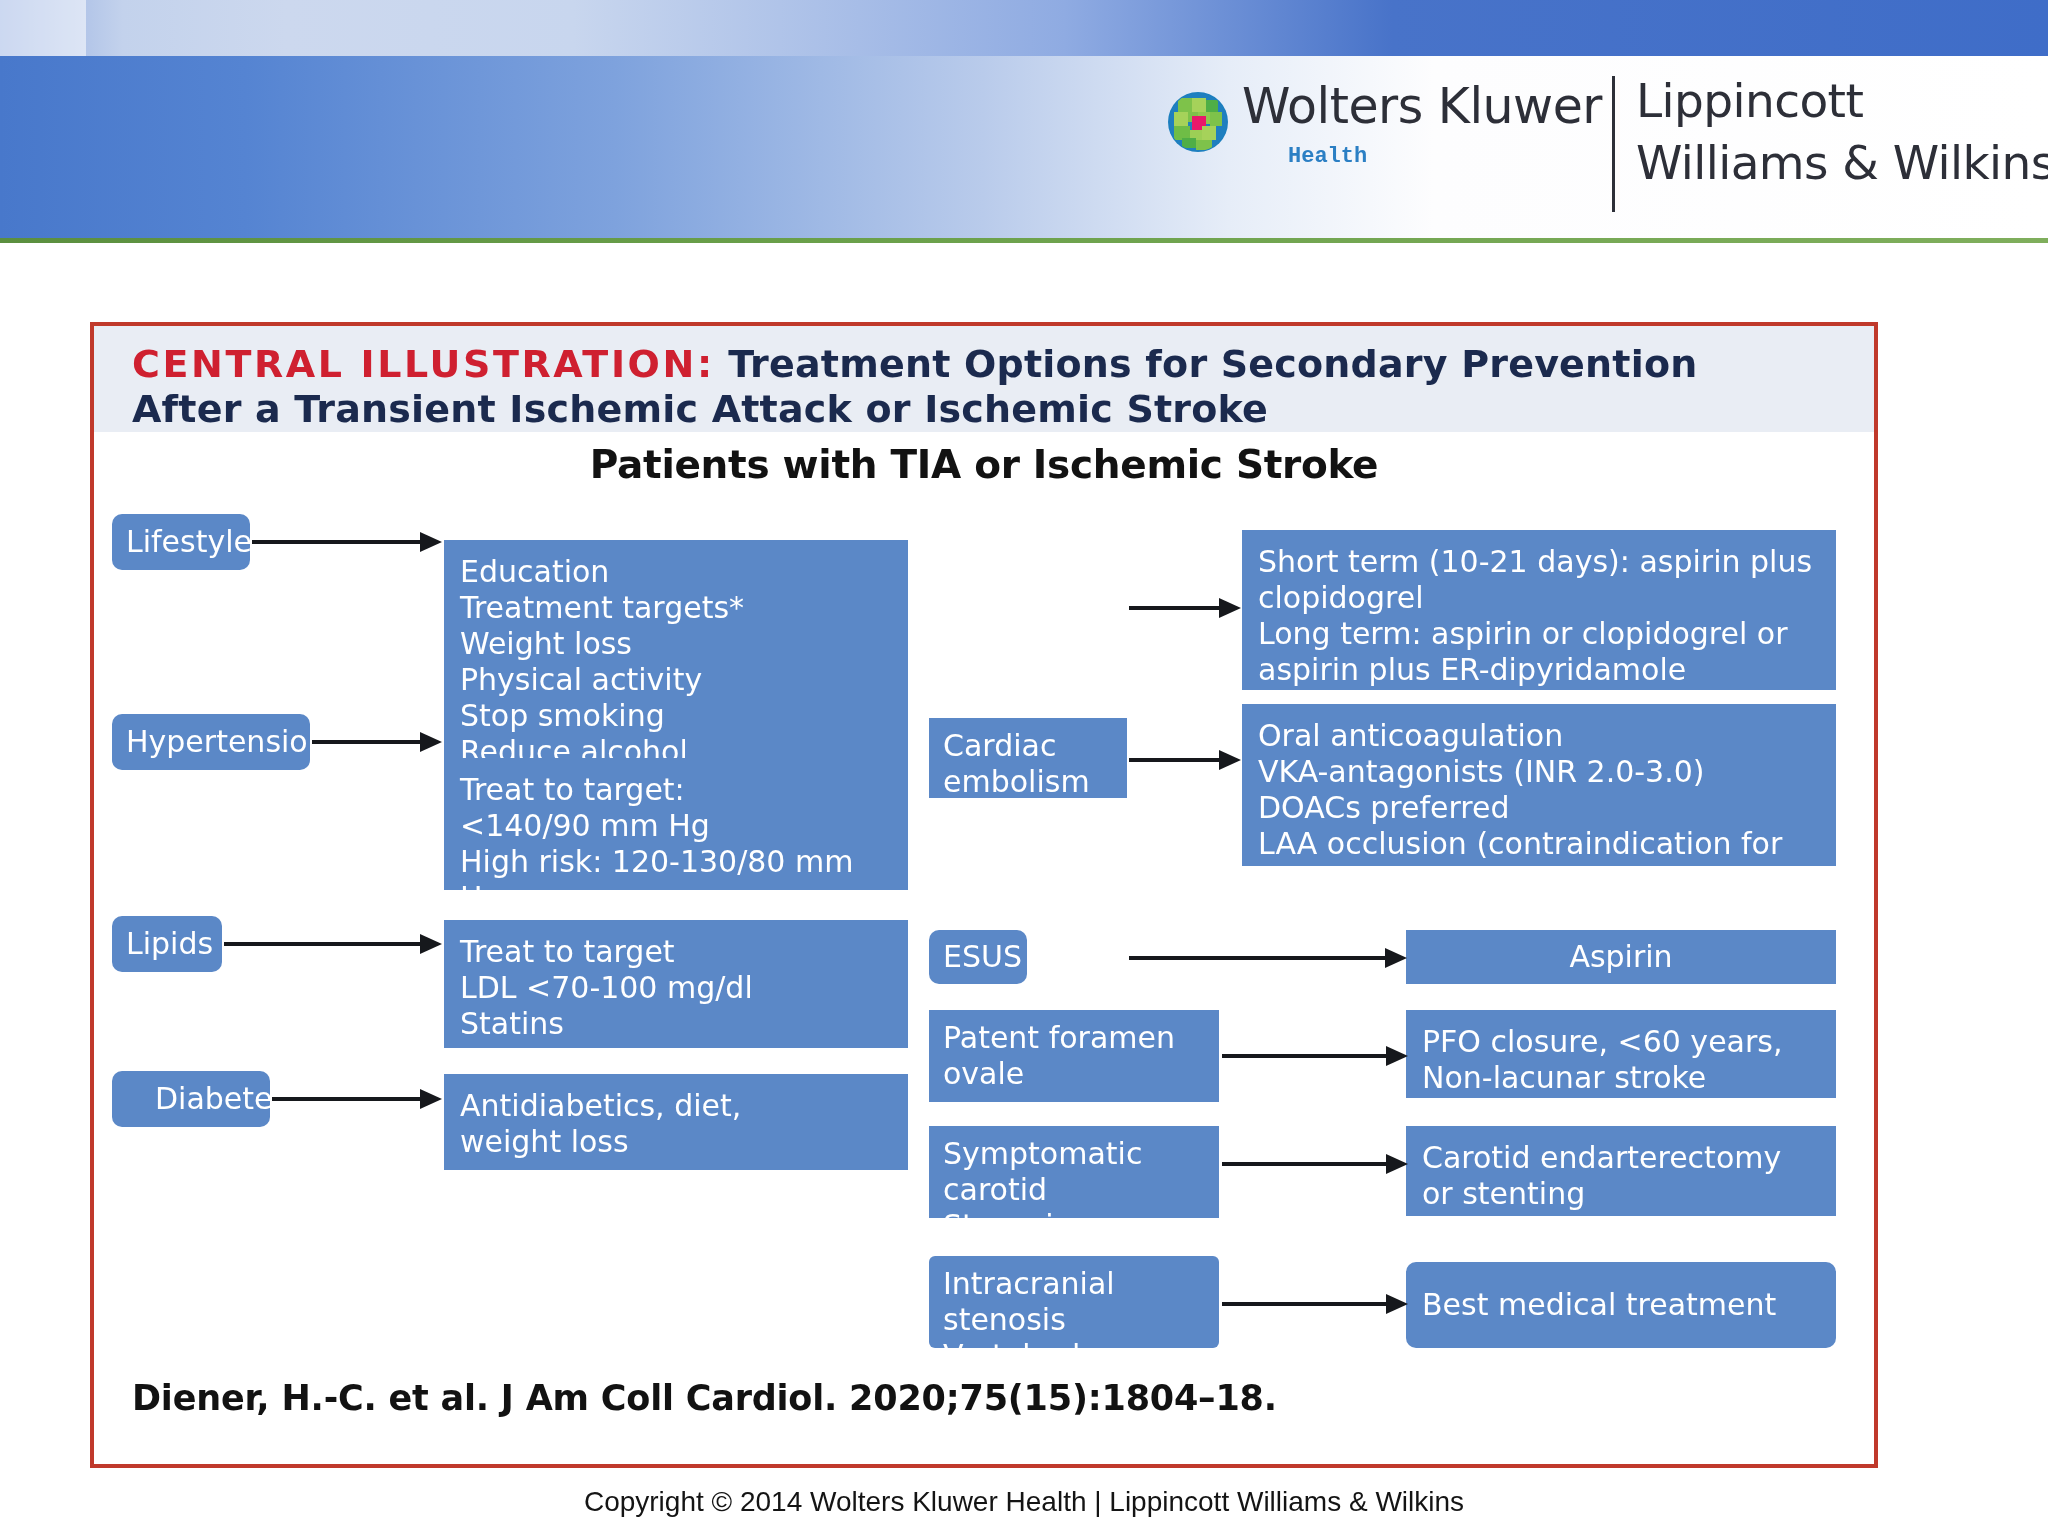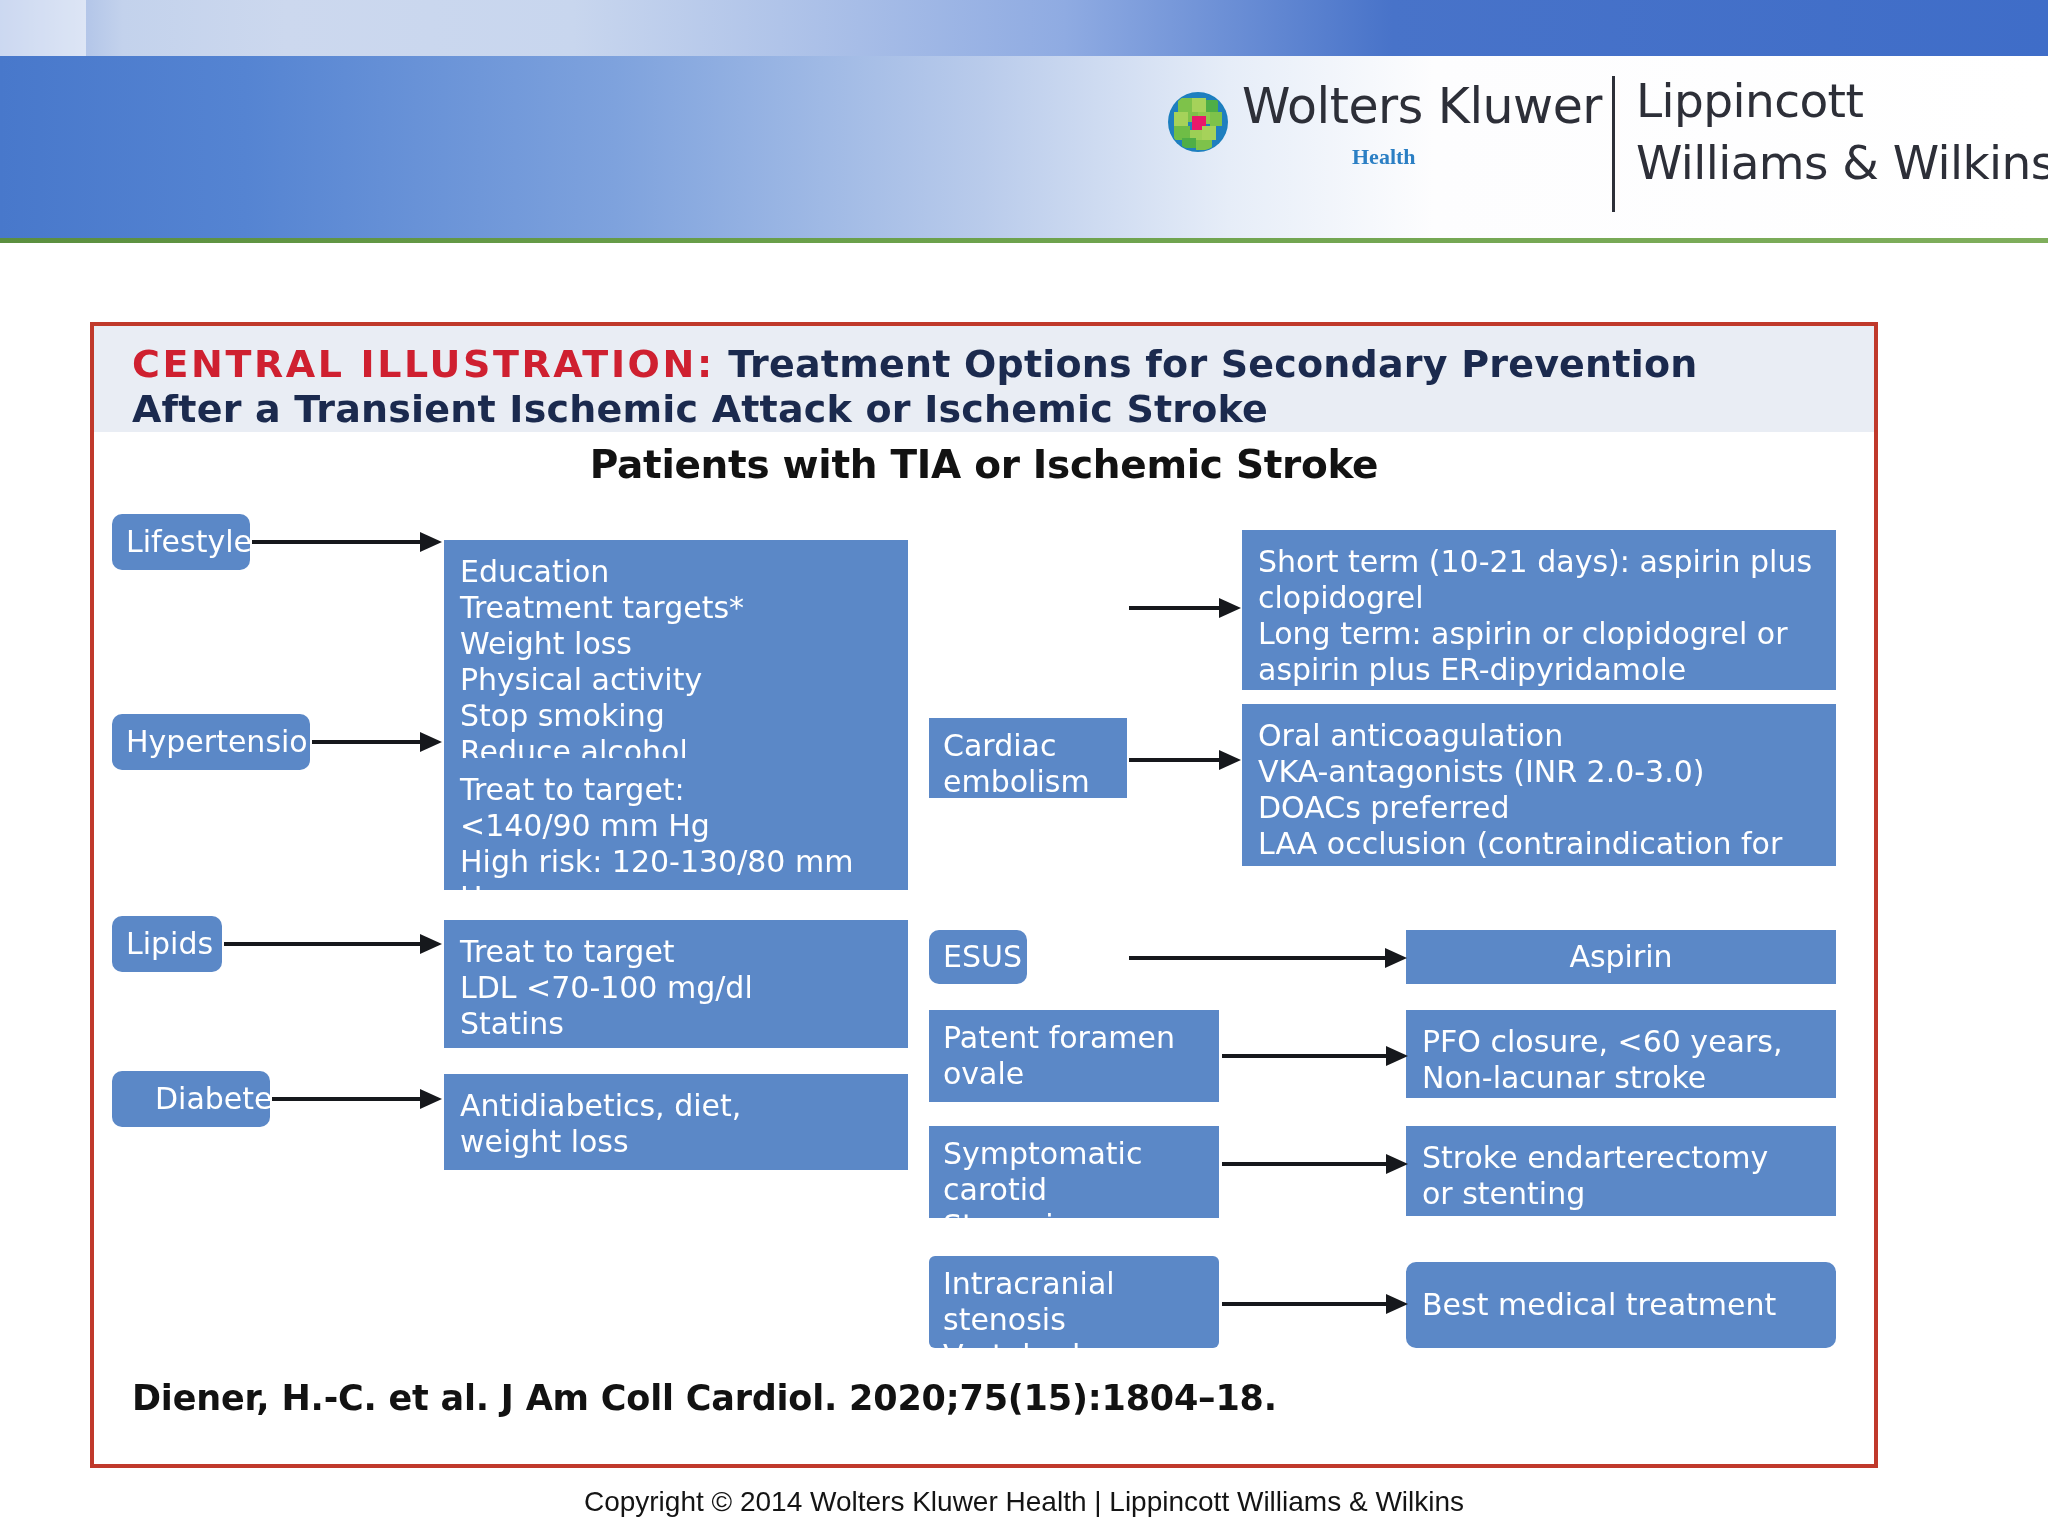--- a/index.html
+++ b/index.html
@@ -56,23 +56,23 @@
     flex: 0 0 auto;
     margin-top: 14px;
   }
   .wk-text { margin-left: 14px; }
   .wk-name {
     font-family: "DejaVu Sans", sans-serif;
     font-size: 49px; color: #2d2f38; letter-spacing: -0.5px;
     line-height: 58px; white-space: nowrap;
   }
   .wk-health {
-    font-family: Liberation Serif, serif;
+    font-family: Liberation Mono, monospace;
     font-size: 22px; color: #2b7fc4; font-weight: bold;
-    margin-top: 8px; margin-left: 110px;
+    margin-top: 8px; margin-left: 46px;
   }
   #wk-divider {
     position: absolute; left: 1612px; top: 76px;
     width: 3px; height: 136px; background: #2d2f38;
   }
   #lww-text {
     position: absolute; left: 1636px; top: 70px;
     font-family: "DejaVu Sans", sans-serif;
     font-size: 47px; line-height: 62px; color: #2d2f38;
     letter-spacing: -0.6px; white-space: nowrap;
@@ -263,21 +263,21 @@
 clopidogrel
 Long term: aspirin or clopidogrel or
 aspirin plus ER-dipyridamole</div>
   <div class="bx pad-lg" style="left:1148px; top:378px; width:594px; height:162px;">Oral anticoagulation
 VKA-antagonists (INR 2.0-3.0)
 DOACs preferred
 LAA occlusion (contraindication for OAC)</div>
   <div class="bx center" style="left:1312px; top:604px; width:430px; height:54px;">Aspirin</div>
   <div class="bx pad-lg" style="left:1312px; top:684px; width:430px; height:88px;">PFO closure, &lt;60 years,
 Non-lacunar stroke</div>
-  <div class="bx pad-lg" style="left:1312px; top:800px; width:430px; height:90px;">Stroke endarterectomy
+  <div class="bx pad-lg" style="left:1312px; top:800px; width:430px; height:90px;">Carotid endarterectomy
 or stenting</div>
   <div class="bx vcenter pad-lg" style="left:1312px; top:936px; width:430px; height:86px;">Best medical treatment</div>
 
   <div class="arrow" style="left:1035px; top:272px; width:112px;">
     <span class="shaft" style="width:90px;"></span>
       <span class="head" style="left:90px;"></span>
   </div>
   <div class="arrow" style="left:1035px; top:424px; width:112px;">
     <span class="shaft" style="width:90px;"></span>
       <span class="head" style="left:90px;"></span>

